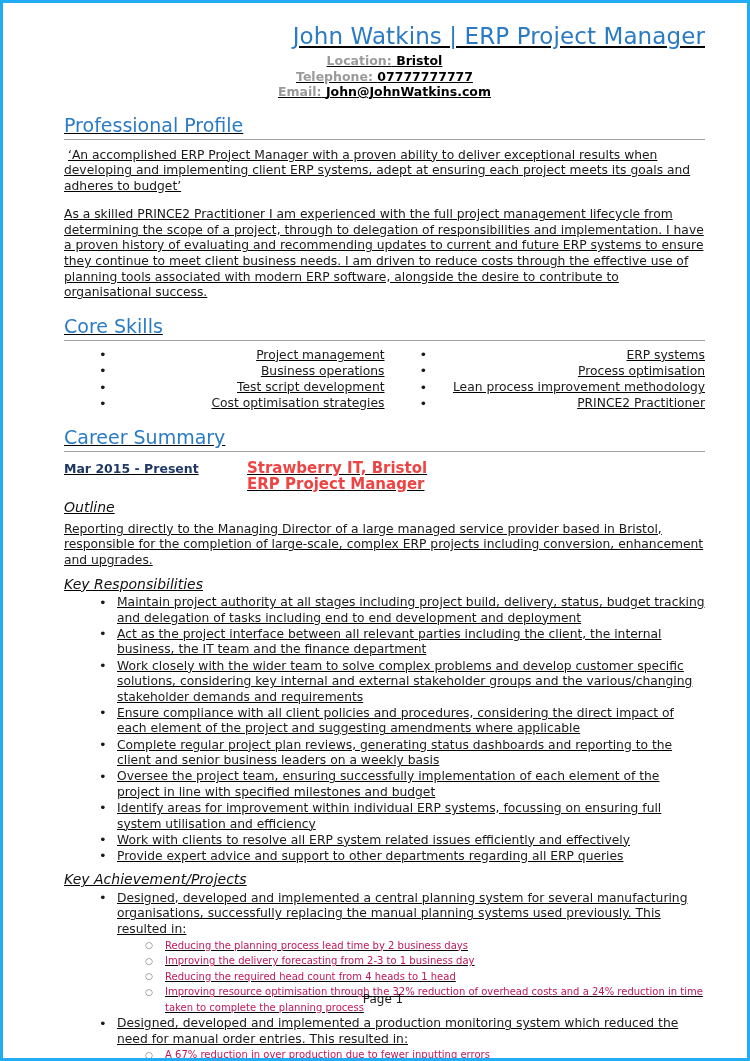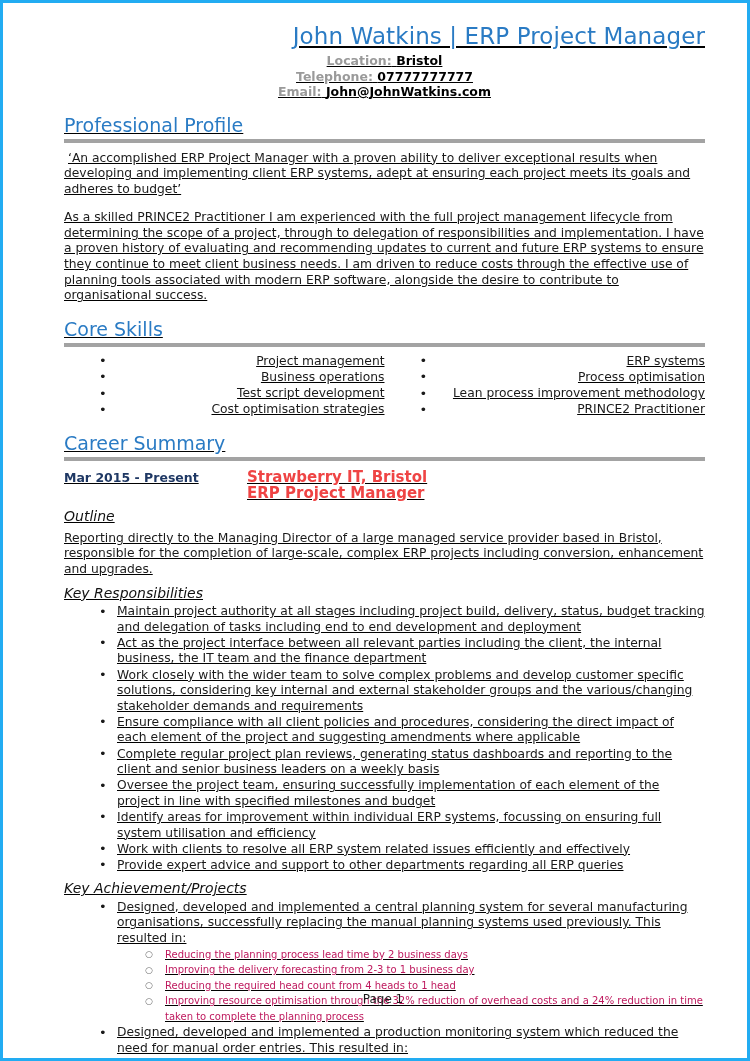--- a/index.html
+++ b/index.html
@@ -62,21 +62,21 @@
   .section {
     margin-top: 14px;
   }
   .section-title {
     color: #2A7BC4;
     font-size: 19px;
     line-height: 23px;
     font-weight: 400;
     margin: 0;
     padding-bottom: 2px;
-    border-bottom: 4px solid #a3a3a3;
+    border-bottom: 1px solid #a3a3a3;
   }
 
   
   .body-text {
     font-size: 12.3px;
     line-height: 15.6px;
     color: #1a1a1a;
     margin: 8px 0 0 0;
     text-align: left;
   }

